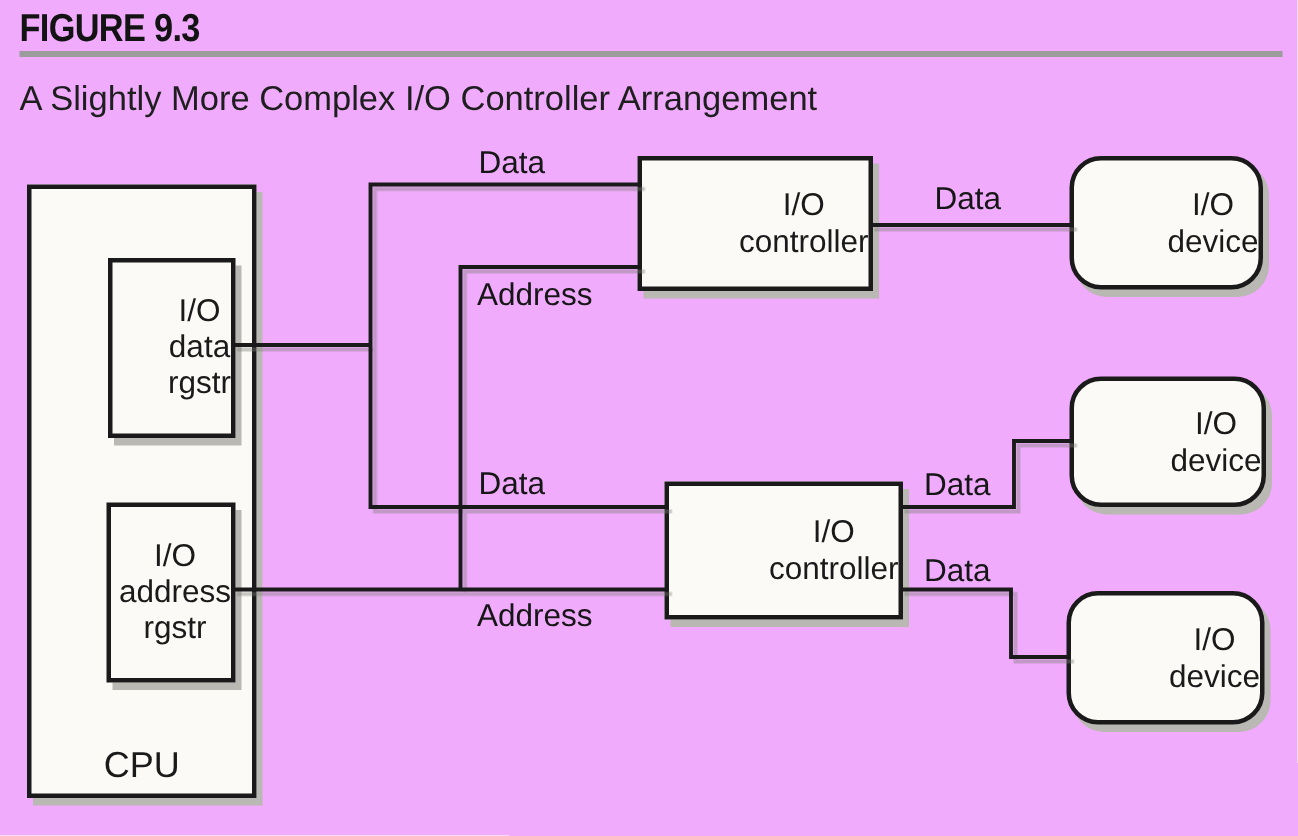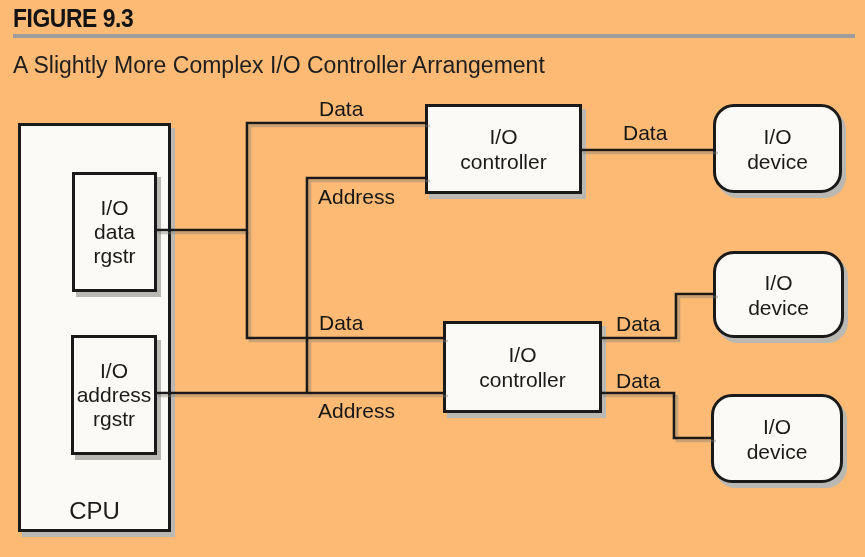--- a/index.html
+++ b/index.html
@@ -1,20 +1,20 @@
 <!DOCTYPE html>
 <html><head>
 <meta charset="utf-8">
 <style>
   html, body { margin: 0; padding: 0; background: #fdfdfc; }
   .stage {
     position: relative;
     width: 865px;
     height: 557px;
-    background: #fdba74;
+    background: #f0abfc;
     overflow: hidden;
     font-family: "Liberation Sans", "DejaVu Sans", sans-serif;
     color: #1a1a1a;
   }
 
   
   .fig-label {
     position: absolute; left: 13px; top: 3px;
     font-size: 26px; font-weight: bold; letter-spacing: -0.5px;
     transform: scaleX(0.88); transform-origin: left top;
@@ -27,21 +27,21 @@
   .fig-caption {
     position: absolute; left: 13px; top: 51px;
     font-size: 23px; line-height: 28px; color: #1e1e1e; white-space: nowrap; text-align: center;
   }
 
   
   .box {
     position: absolute; box-sizing: border-box;
     border: 3px solid #1a1a1a; background: #fbfaf6;
     box-shadow: 4px 5px 0 #b9b8b3;
-    display: flex; align-items: center; justify-content: center;
+    display: flex; align-items: center; justify-content: flex-end;
     text-align: center; font-size: 21px; line-height: 24px;
   }
   .box .txt { white-space: pre-line; }
   .cpu  { left: 18px;  top: 123px; width: 153px; height: 409px; }
   .cpu-label {
     position: absolute; left: 0; right: 0; bottom: 5px;
     text-align: center; font-size: 24px; line-height: 26px;
   }
   .reg-data { left: 72px; top: 172px; width: 85px; height: 120px; }
   .reg-addr { left: 71px; top: 335px; width: 86px; height: 120px; }

